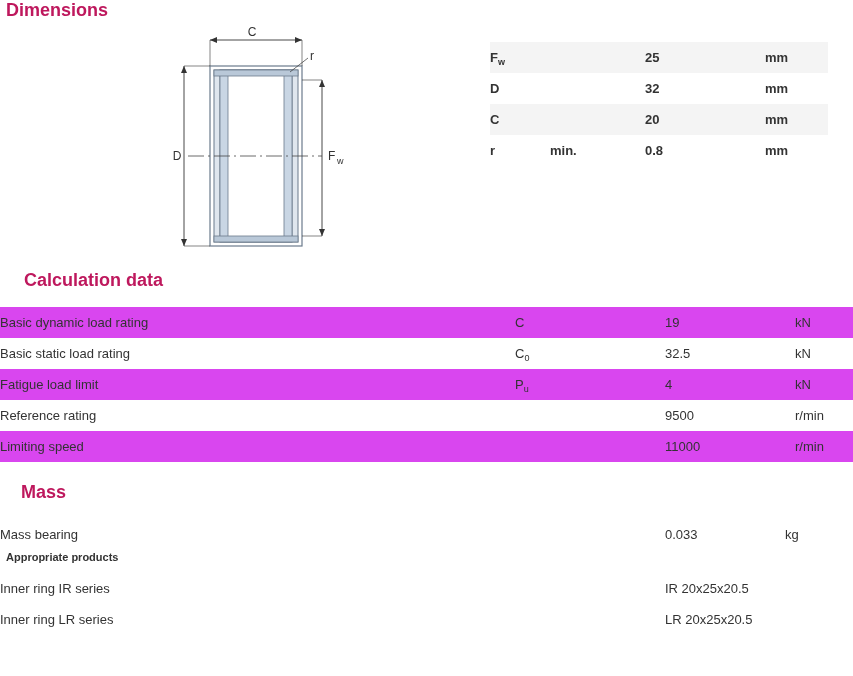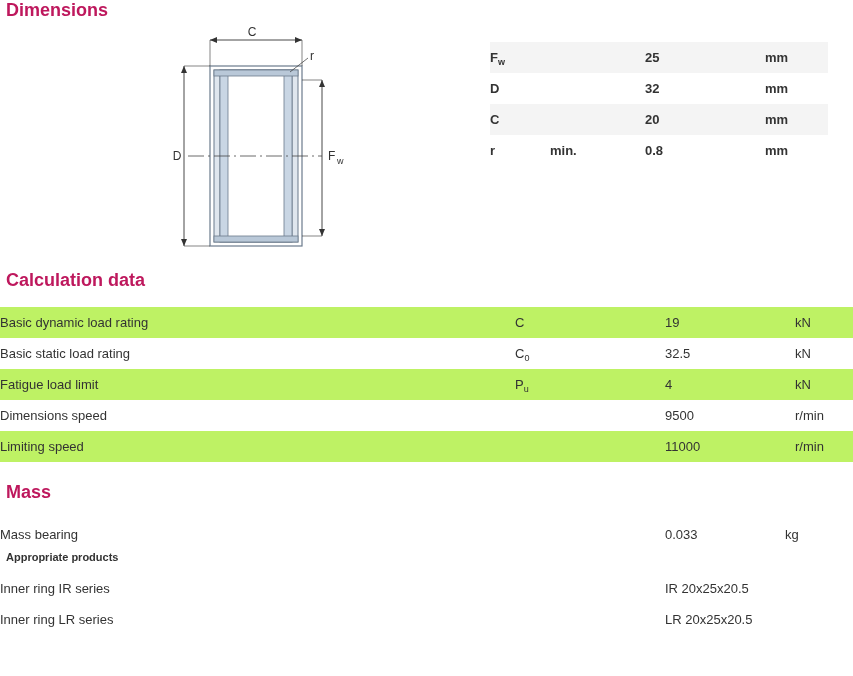--- a/index.html
+++ b/index.html
@@ -56,49 +56,49 @@
     background: #f4f4f4;
   }
   .dim-sym { padding-left: 12px; width: 60px; }
   .dim-qual { width: 95px; color: #333; }
   .dim-val { width: 120px; }
   .dim-unit { text-align: left; }
 
   
   #calc-title {
     position: absolute;
-    left: 6px;
+    left: 24px;
     top: 270px;
   }
   #calc-table {
     position: absolute;
     left: 0px;
     top: 307px;
     width: 853px;
     border-collapse: collapse;
   }
   #calc-table td {
     height: 31px;
     padding: 0;
     vertical-align: middle;
     font-size: 13px;
     color: #333333;
   }
   #calc-table tr.alt td {
-    background: #bef264;
+    background: #d946ef;
   }
   .calc-label { padding-left: 10px; width: 515px; }
   .calc-sym   { width: 150px; }
   .calc-val   { width: 130px; }
   .calc-unit  { }
 
   
   #mass-title {
     position: absolute;
-    left: 6px;
+    left: 21px;
     top: 482px;
   }
   #mass-table {
     position: absolute;
     left: 0px;
     top: 520px;
     width: 853px;
     border-collapse: collapse;
   }
   #mass-table td {
@@ -233,21 +233,21 @@
       <td class="calc-val">32.5</td>
       <td class="calc-unit">kN</td>
     </tr>
     <tr class="alt">
       <td class="calc-label">Fatigue load limit</td>
       <td class="calc-sym"><span>P</span><sub>u</sub></td>
       <td class="calc-val">4</td>
       <td class="calc-unit">kN</td>
     </tr>
     <tr>
-      <td class="calc-label">Dimensions speed</td>
+      <td class="calc-label">Reference rating</td>
       <td class="calc-sym"><span></span><sub></sub></td>
       <td class="calc-val">9500</td>
       <td class="calc-unit">r/min</td>
     </tr>
     <tr class="alt">
       <td class="calc-label">Limiting speed</td>
       <td class="calc-sym"><span></span><sub></sub></td>
       <td class="calc-val">11000</td>
       <td class="calc-unit">r/min</td>
     </tr>

